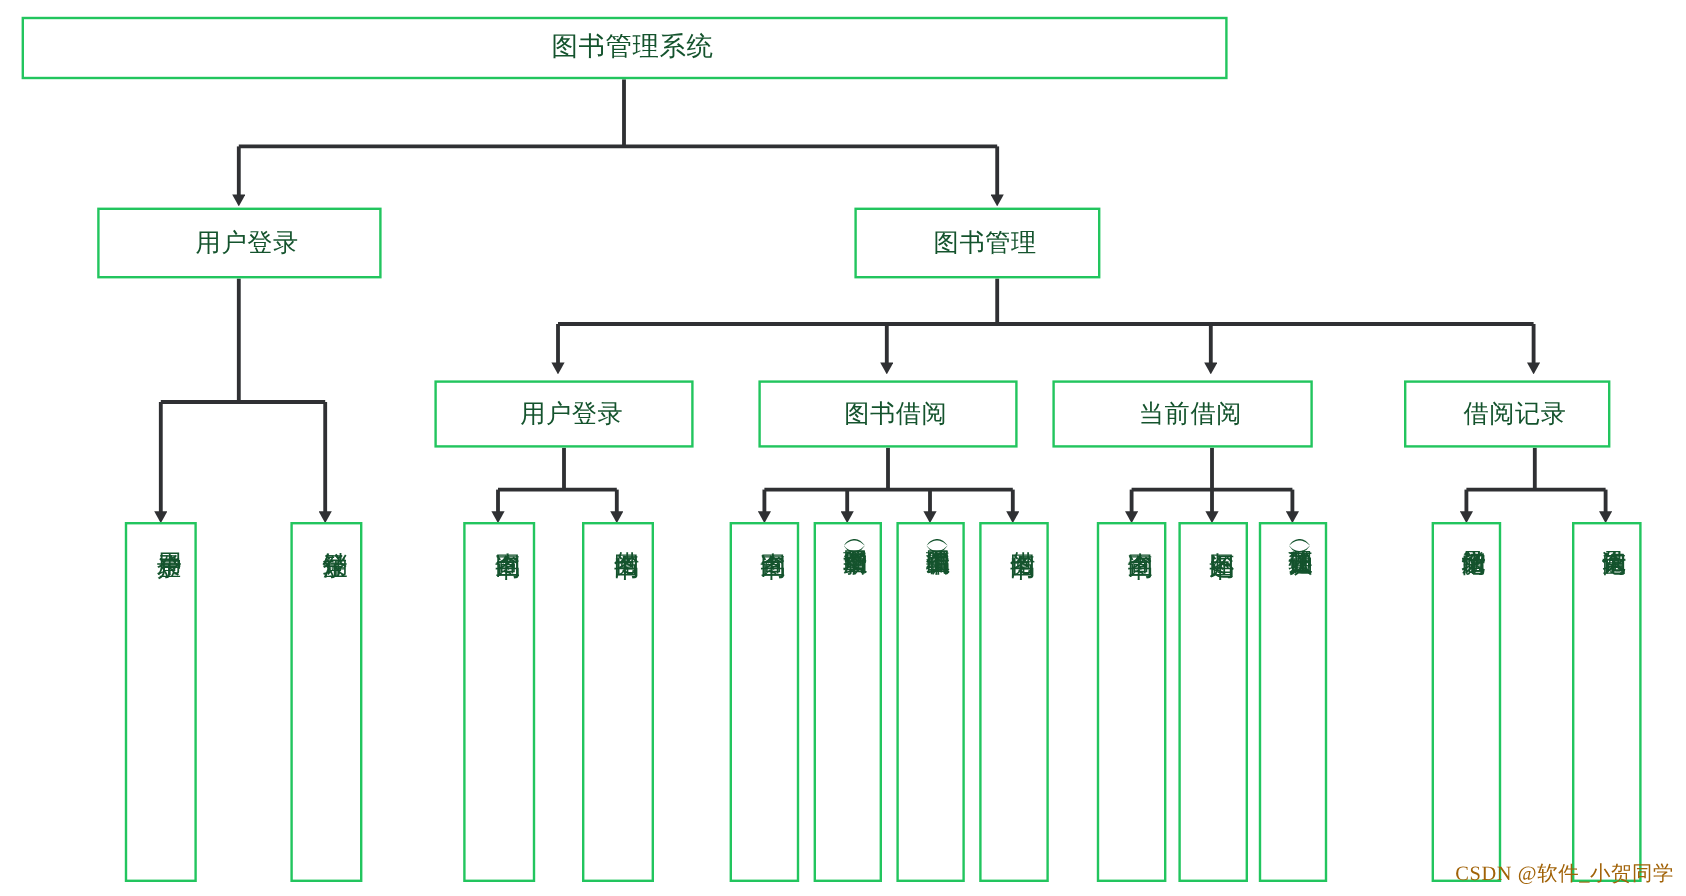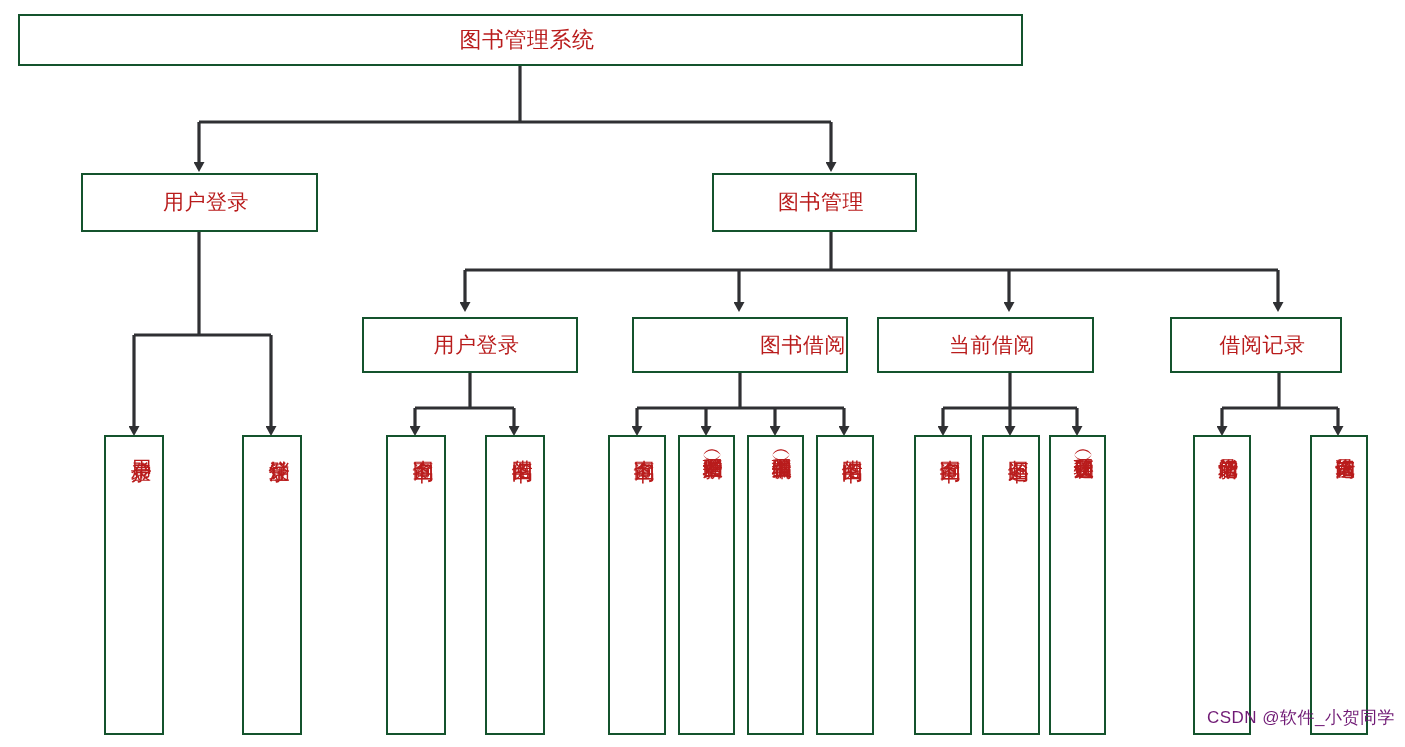--- a/index.html
+++ b/index.html
@@ -11,25 +11,25 @@
     overflow:hidden;
     position:relative;
   }
   #diagram-root{position:absolute;left:0;top:0;width:1405px;height:747px;}
   svg#connectors{position:absolute;left:0;top:0;width:1405px;height:747px;pointer-events:none;}
 
   .node{
     position:absolute;
     box-sizing:border-box;
     background:#ffffff;
-    border:2px solid #14532d;
+    border:2px solid #22c55e;
     display:flex;
     align-items:center;
     justify-content:center;
-    color:#b91c1c;
+    color:#14532d;
     z-index:2;
     padding-left:13px;
   }
   .node .label{
     display:block;
     line-height:1.18;
     letter-spacing:0.5px;
     white-space:nowrap;
     font-weight:400;
   }
@@ -49,27 +49,27 @@
     font-size:21px;
     line-height:1.02;
     letter-spacing:1px;
     white-space:nowrap;
   }
   .node.v.tall .label{font-size:20px;letter-spacing:0px;}
 
   #watermark{
     position:absolute;
     right:10px;
-    bottom:18px;
+    bottom:8px;
     font-size:17px;
-    color:#701a75;
+    color:#a16207;
     letter-spacing:0.5px;
     z-index:5;
     white-space:nowrap;
-    font-family:Liberation Sans, sans-serif;
+    font-family:Liberation Serif, serif;
   }
 </style>
 </head>
 <body>
 
 <div id="diagram-root">
 
   <svg id="connectors" viewBox="0 0 1405 747" xmlns="http://www.w3.org/2000/svg">
     <defs>
       <marker id="arrow" markerWidth="10" markerHeight="11" refX="1" refY="5.5" orient="auto" markerUnits="userSpaceOnUse">
@@ -129,21 +129,21 @@
   </div>
 
   <div class="node h" style="left:712px;top:173px;width:205px;height:59px;">
     <span class="label">图书管理</span>
   </div>
 
   <div class="node h" style="left:362px;top:317px;width:216px;height:56px;">
     <span class="label">用户登录</span>
   </div>
 
-  <div class="node h" style="left:632px;top:317px;width:216px;height:56px;justify-content:flex-end;">
+  <div class="node h" style="left:632px;top:317px;width:216px;height:56px;">
     <span class="label">图书借阅</span>
   </div>
 
   <div class="node h" style="left:877px;top:317px;width:217px;height:56px;">
     <span class="label">当前借阅</span>
   </div>
 
   <div class="node h" style="left:1170px;top:317px;width:172px;height:56px;">
     <span class="label">借阅记录</span>
   </div>

